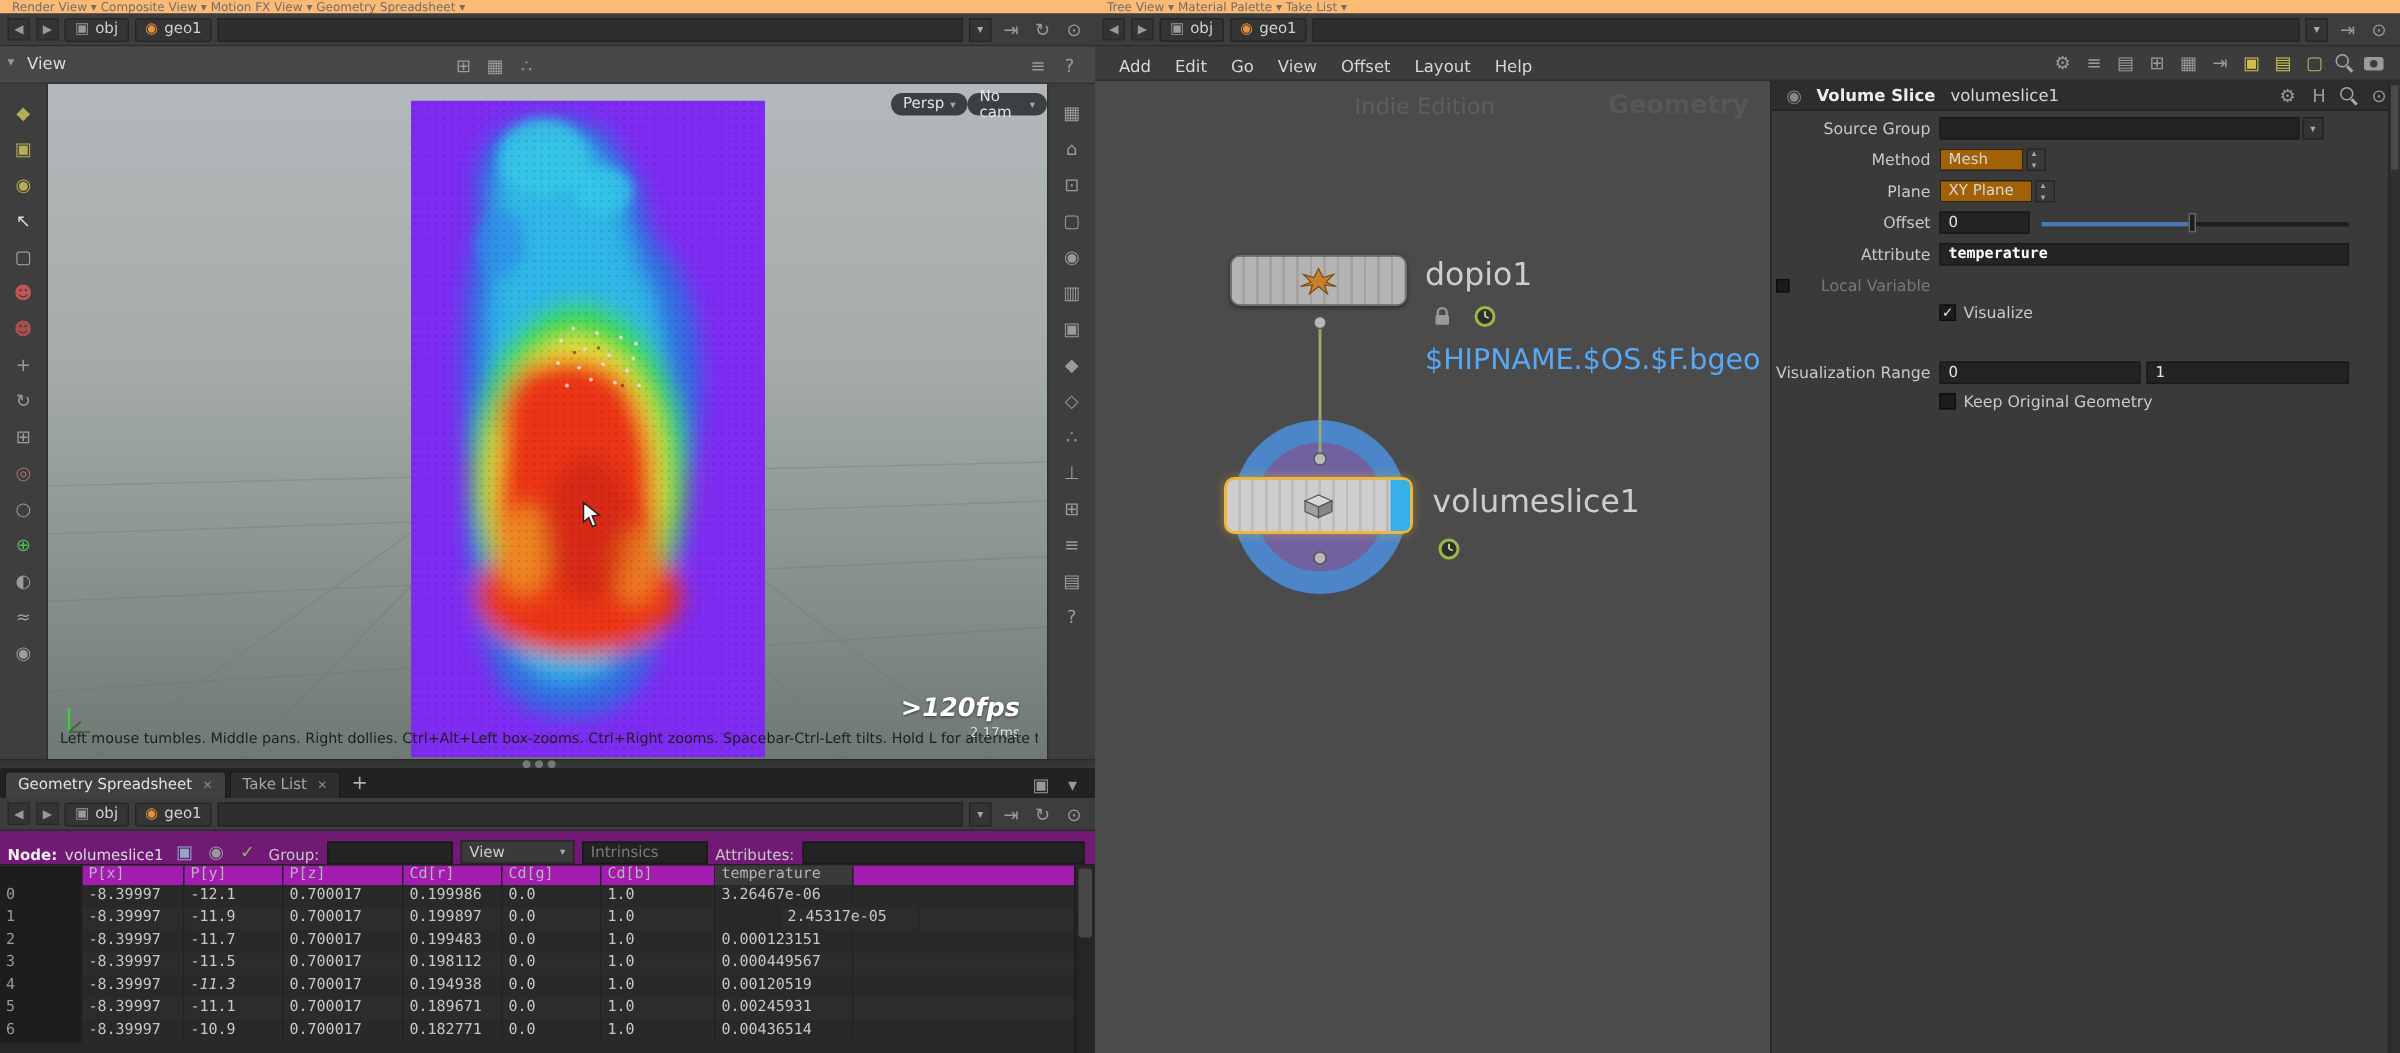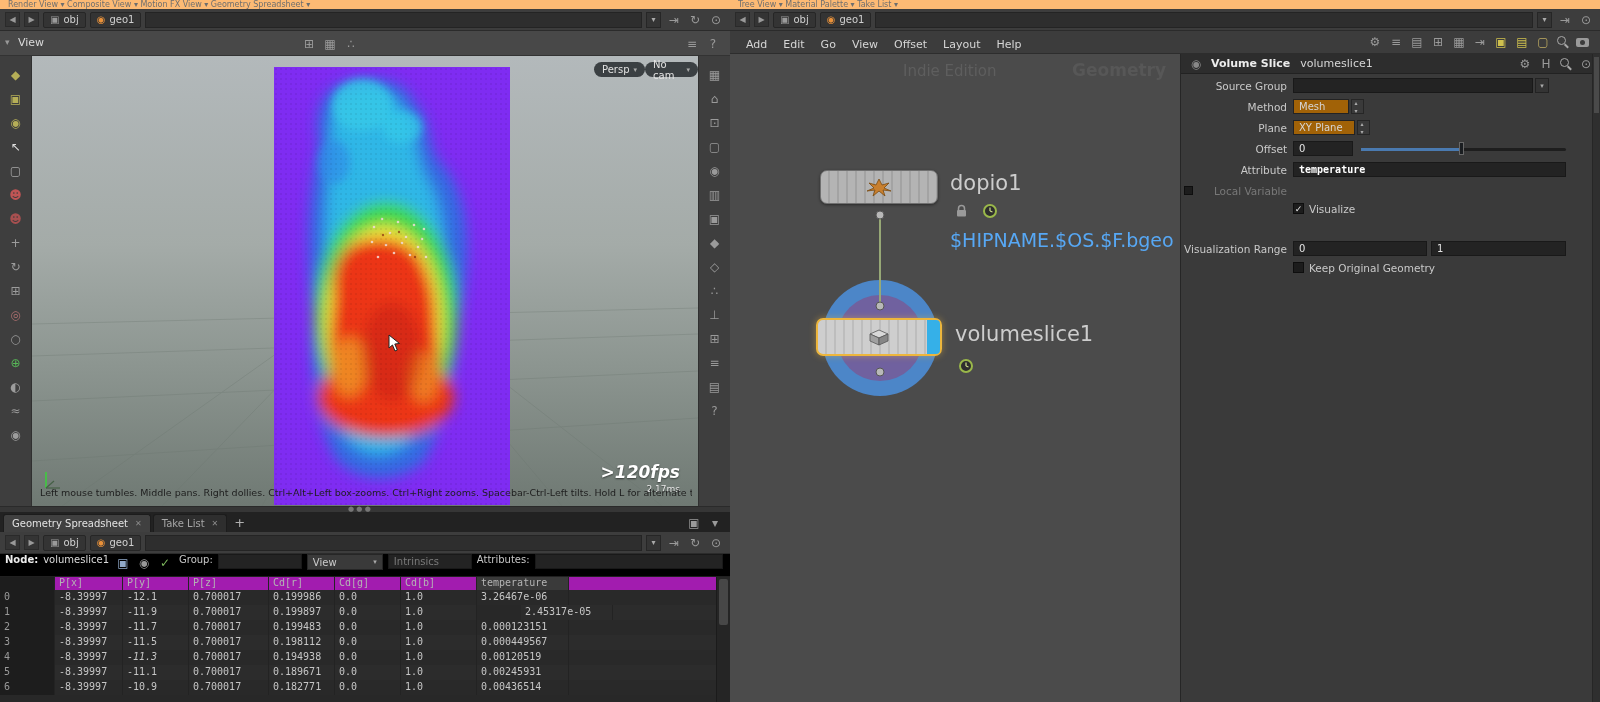--- a/index.html
+++ b/index.html
@@ -49,21 +49,21 @@
   #vp-divider{position:absolute;left:0;top:475px;width:730px;height:6px;background:#363636;border-top:1px solid #2a2a2a}
   #vp-divider span{position:absolute;left:348px;top:-2px;color:#777;font-size:7px}
   #sheet-pane{position:absolute;left:0;top:512px;width:730px;height:190px;background:#2b2b2b;overflow:hidden}
   #sheet-tabs{position:absolute;left:0;top:0;width:730px;height:20px;background:#222;display:flex;align-items:flex-end;gap:2px;padding-left:3px}
   .ptab{height:18px;display:flex;align-items:center;gap:7px;padding:0 8px;background:#2e2e2e;color:#a6a6a6;font-size:10px;border:1px solid #1c1c1c;border-bottom:none;border-radius:3px 3px 0 0}
   .ptab.active{background:#404040;color:#e2e2e2}
   .x{font-size:8px;color:#8a8a8a}
   .newtab{color:#b0b0b0;font-size:13px;margin-left:5px;margin-bottom:2px}
   #st-right{position:absolute;right:6px;top:2px}
   #pb-sheet{left:0;top:20px;width:730px}
-  #ctrlbar{position:absolute;left:0;top:42px;width:772px;height:23px;background:#000000;border-bottom:1px solid #202020;display:flex;align-items:flex-start;gap:5px;padding:0 5px}
+  #ctrlbar{position:absolute;left:0;top:42px;width:772px;height:23px;background:#701a75;border-bottom:1px solid #202020;display:flex;align-items:flex-end;gap:5px;padding:0 5px}
   .lbl{font-size:10px;color:#c6c6c6;white-space:nowrap}
   .lbl.b{font-weight:bold;color:#ececec}
   .val{font-size:10px;color:#dadada;white-space:nowrap}
   .fieldbox{height:15px;background:#232323;border:1px solid #191919}
   #group-field{width:84px}
   .ddbox{height:16px;background:#3a3a3a;border:1px solid #262626;display:inline-flex;align-items:center;justify-content:space-between;padding:0 5px;font-size:10px;color:#cccccc;width:76px}
   .fieldbox.dim{color:#7a7a7a;font-size:10px;display:inline-flex;align-items:center;padding:0 5px;width:84px}
   .grow{flex:1}
   #sheet-table{position:absolute;left:0;top:65px;width:716px;bottom:0;font-family:"DejaVu Sans Mono",monospace;font-size:10px;overflow:hidden;background:#282828}
   .trow{display:flex;height:15px}

